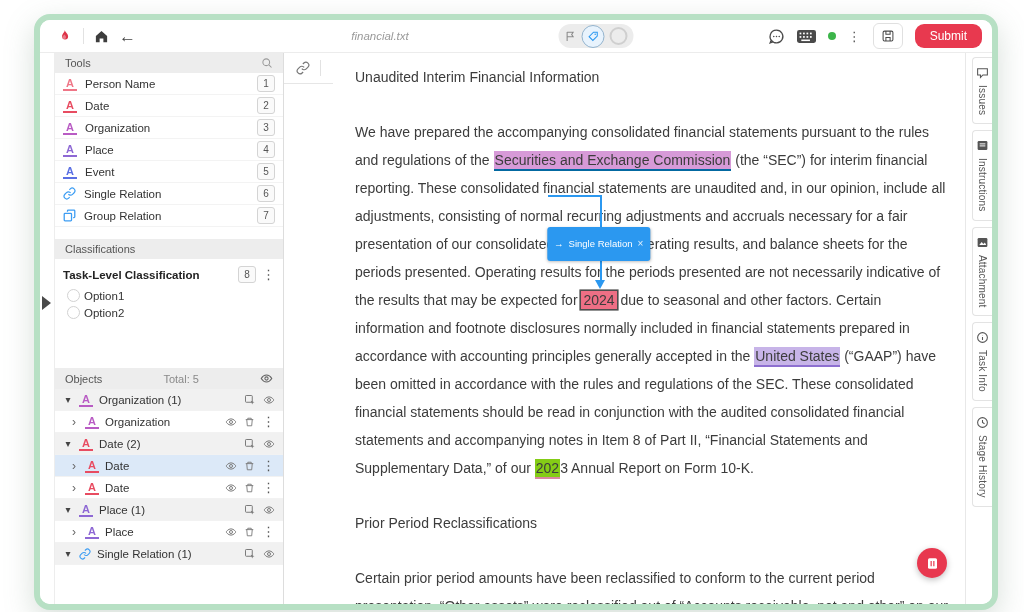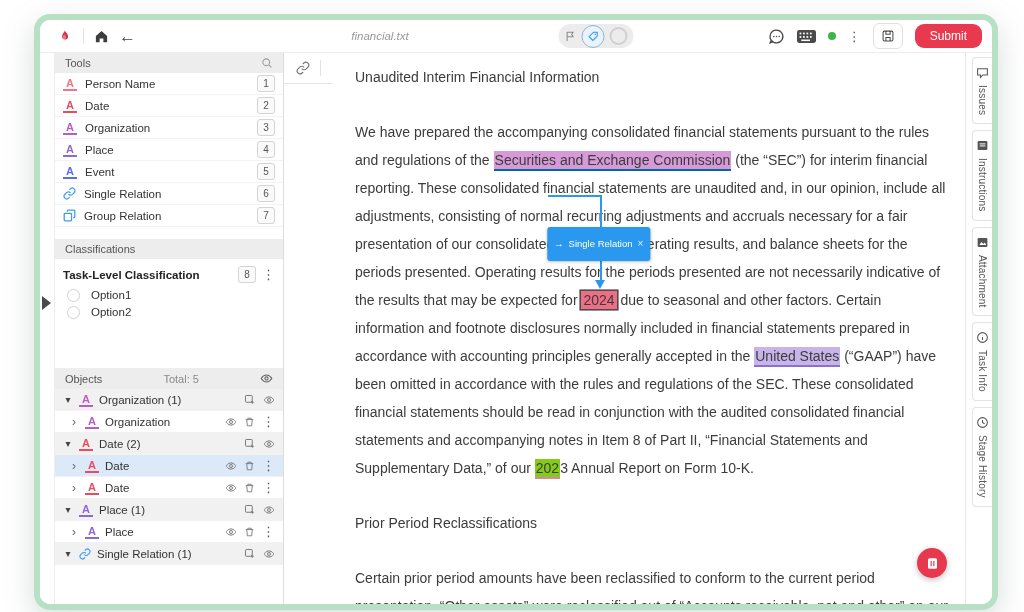--- a/index.html
+++ b/index.html
@@ -27,21 +27,21 @@
   
   .sidebar{width:228px;min-width:228px;border-left:1px solid #ededed;border-right:1px solid #ddd;display:flex;flex-direction:column;background:#fff;overflow:hidden;}
   .panel-header{background:#ededed;padding:4px 10px;font-size:11px;color:#555;display:flex;align-items:center;}
   .tool-row{display:flex;align-items:center;gap:8px;height:21px;padding:0 8px;border-bottom:1px solid #f3f3f3;font-size:11.5px;color:#333;}
   .badge{min-width:10px;height:15px;border:1px solid #d4d4d4;border-radius:3px;background:#fafafa;font-size:10px;color:#555;display:flex;align-items:center;justify-content:center;padding:0 3px;margin-left:auto;}
   .ic-a{display:inline-flex;width:14px;height:14px;align-items:center;justify-content:center;font-weight:700;font-size:11px;color:var(--c);border-bottom:2px solid var(--c);box-sizing:border-box;}
   .ic-svg{display:inline-flex;color:var(--c);}
   .classif{margin-top:12px;}
   .cls-title-row{display:flex;align-items:center;gap:6px;padding:7px 8px 4px 8px;}
   .cls-title{font-size:11.5px;font-weight:700;color:#222;flex:1;}
-  .radio-row{display:flex;gap:11px;padding:2px 10px 2px 12px;font-size:11.5px;color:#333;}
+  .radio-row{display:flex;align-items:center;gap:4px;padding:2px 10px 2px 12px;font-size:11.5px;color:#333;}
   .radio{width:11px;height:11px;border:1.5px solid #d2d2d2;border-radius:50%;background:#fff;}
   .spacer{flex:1;}
   .objects{height:236px;overflow:hidden;}
   .obj-header{background:#ededed;padding:4px 10px;font-size:11px;color:#555;display:flex;align-items:center;}
   .obj-total{flex:1;text-align:center;color:#8a8a8a;}
   .obj-row{display:flex;align-items:center;gap:6px;height:21px;padding:0 8px;border-bottom:1px solid #f2f2f2;font-size:11.5px;color:#333;}
   .obj-row.group{background:#f1f1f1;}
   .obj-row.item{background:#fff;padding-left:14px;}
   .obj-row.selected{background:#dce9f8;}
   .chev{width:10px;color:#444;font-size:10px;display:inline-flex;justify-content:center;}

